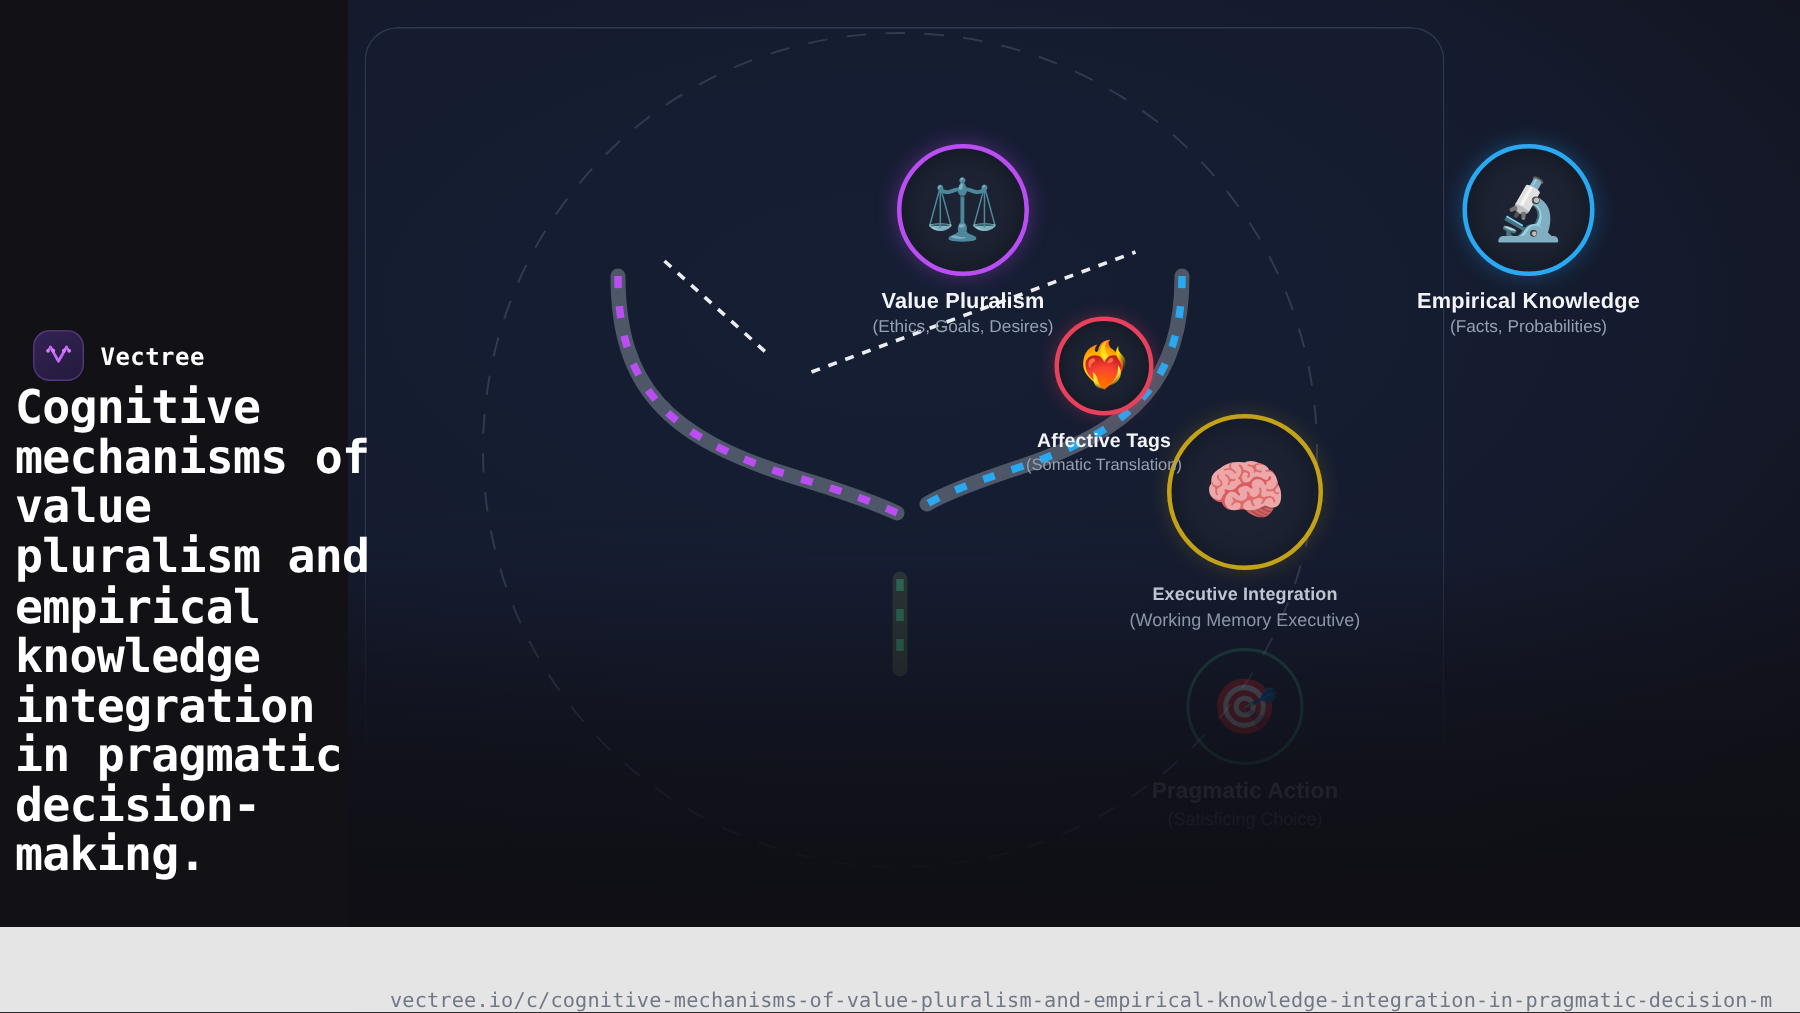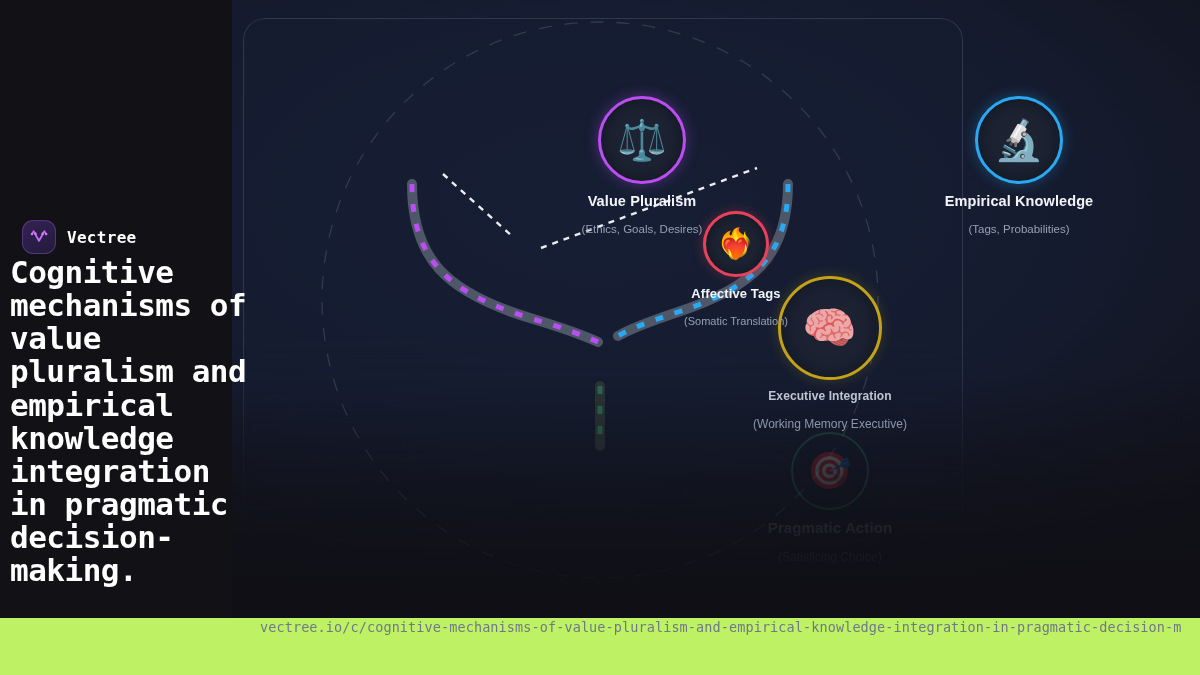--- a/index.html
+++ b/index.html
@@ -85,21 +85,21 @@
   }
   .node-title {
     margin-top: 9px;
     font-size: 14.5px;
     font-weight: bold;
     color: #f2f4f8;
     white-space: nowrap;
     letter-spacing: .1px;
   }
   .node-sub {
-    margin-top: 14px;
+    margin-top: 3px;
     font-size: 11.5px;
     color: #95a0b4;
     white-space: nowrap;
   }
 
   
   #node-value {
     left: 412px; top: 96px;
   }
   #node-value .node-circle {
@@ -208,23 +208,23 @@
   }
 
   
   .url-bar {
     position: absolute;
     left: 0;
     bottom: 0;
     width: 1200px;
     height: 57px;
     display: flex;
-    align-items: flex-start;
+    align-items: flex-end;
     padding-left: 260px;
-    background: #bef264;
+    background: #e5e5e5;
     border-top: 1px solid rgba(255,255,255,0.035);
     z-index: 25;
     overflow: hidden;
   }
   .url-text {
     font-family: "DejaVu Sans Mono", monospace;
     font-size: 13.5px;
     color: #707888;
     white-space: nowrap;
     letter-spacing: .1px;
@@ -269,21 +269,21 @@
       </div>
       <div class="node-title">Value Pluralism</div>
       <div class="node-sub">(Ethics, Goals, Desires)</div>
     </div>
 
     <div class="node" id="node-empirical">
       <div class="node-circle">
         <span class="node-emoji">🔬</span>
       </div>
       <div class="node-title">Empirical Knowledge</div>
-      <div class="node-sub">(Tags, Probabilities)</div>
+      <div class="node-sub">(Facts, Probabilities)</div>
     </div>
 
     <div class="node" id="node-affective">
       <div class="node-circle">
         <span class="node-emoji">❤️‍🔥</span>
       </div>
       <div class="node-title">Affective Tags</div>
       <div class="node-sub">(Somatic Translation)</div>
     </div>
 

